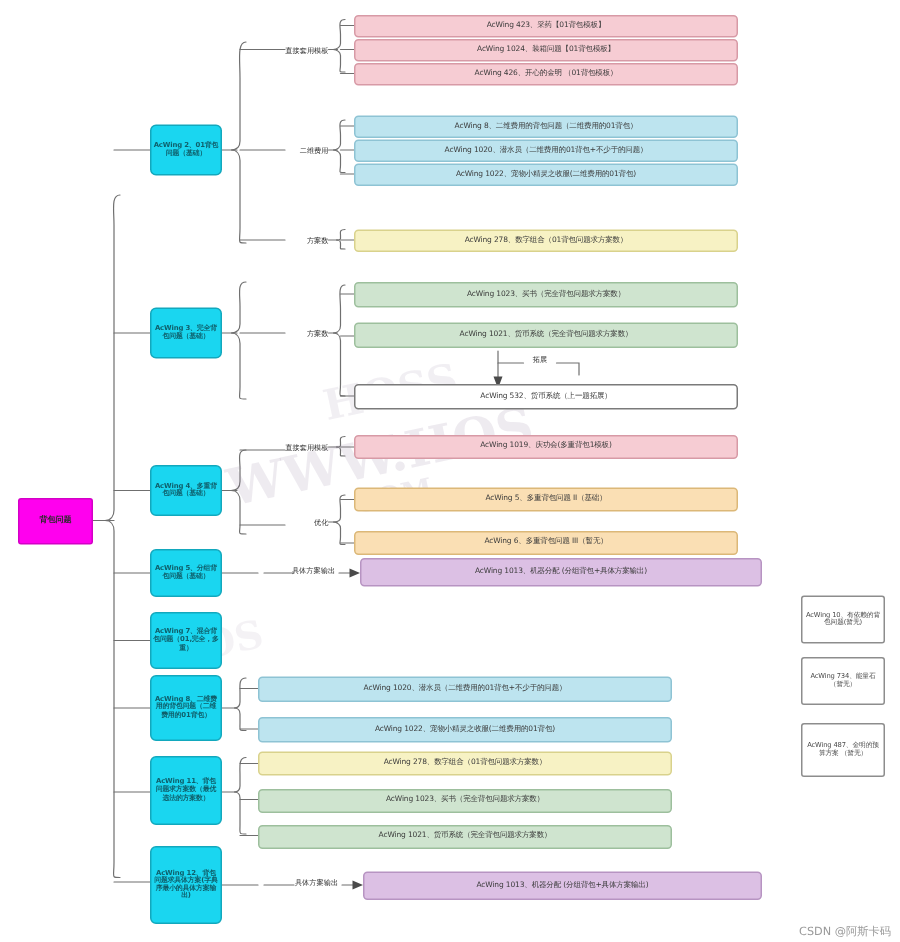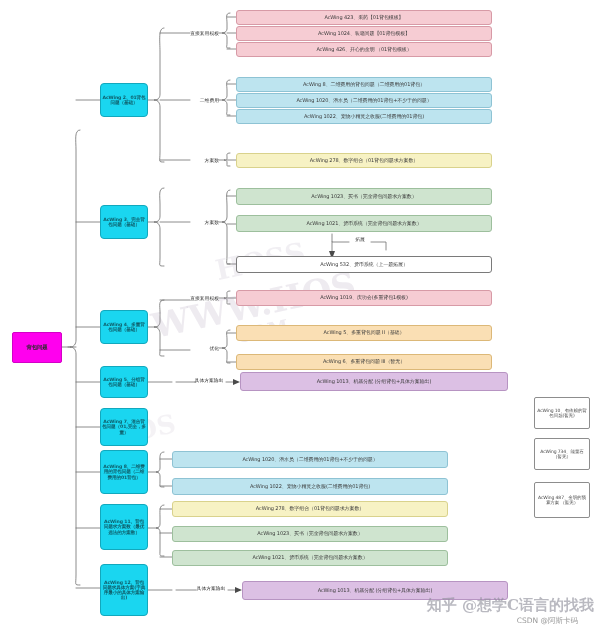--- a/index.html
+++ b/index.html
@@ -101,21 +101,21 @@
   .footer{
     position:absolute;right:6px;bottom:13px;
     font-size:15px;font-weight:700;
     color:#8f8f9b;
     white-space:nowrap;
     font-family:"DejaVu Serif","Liberation Serif",serif;
     opacity:.62;
   }
   .footer .zh{letter-spacing:0px;}
   .credit{
-    position:absolute;right:22px;bottom:2px;
+    position:absolute;right:6px;bottom:2px;
     font-size:7.5px;color:#9a9a9a;white-space:nowrap;margin-left:18px;
   }
 </style>
 </head>
 <body>
 
 <div id="canvas">
 
   <svg class="links" viewBox="0 0 600 628">
     <g fill="none" stroke="#6f6f6f" stroke-width="0.8" stroke-linecap="round">
@@ -269,18 +269,15 @@
   <div class="node leaf yellow" style="left:172px;top:501px;width:276px;height:16px;">AcWing 278、数字组合（01背包问题求方案数）</div>
   <div class="node leaf green" style="left:172px;top:526px;width:276px;height:16px;">AcWing 1023、买书（完全背包问题求方案数）</div>
   <div class="node leaf green" style="left:172px;top:550px;width:276px;height:16px;">AcWing 1021、货币系统（完全背包问题求方案数）</div>
 
   <div class="node leaf purple" style="left:242px;top:581px;width:266px;height:19px;">AcWing 1013、机器分配 (分组背包+具体方案输出)</div>
 
   <div class="node grey" style="left:534px;top:397px;width:56px;height:32px;">AcWing 10、有依赖的背包问题(暂无)</div>
   <div class="node grey" style="left:534px;top:438px;width:56px;height:32px;">AcWing 734、能量石 （暂无）</div>
   <div class="node grey" style="left:534px;top:482px;width:56px;height:36px;">AcWing 487、金明的预算方案 （暂无）</div>
 
-  <div class="footer">
-    <span class="zh">知乎 @想学C语言的找我</span>
-  </div>
   <div class="credit">CSDN @阿斯卡码</div>
 
 </div>
 
 </body></html>

